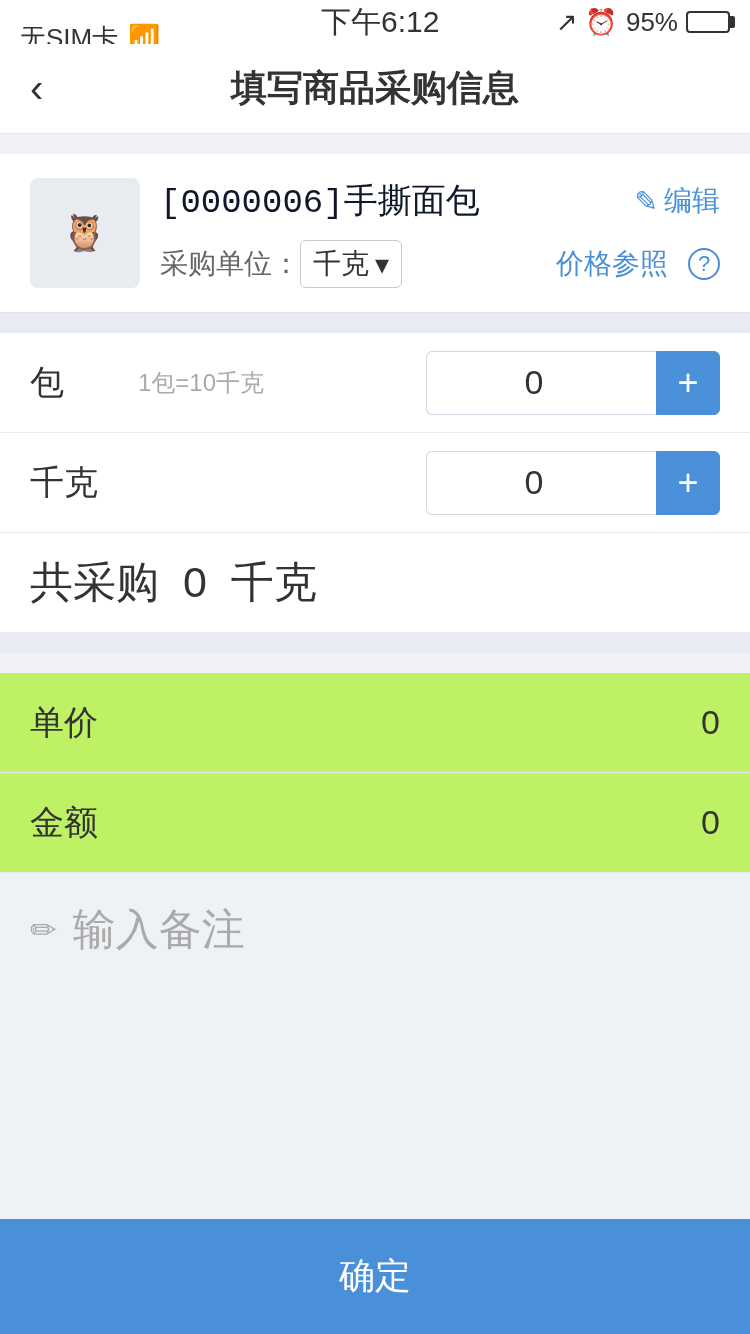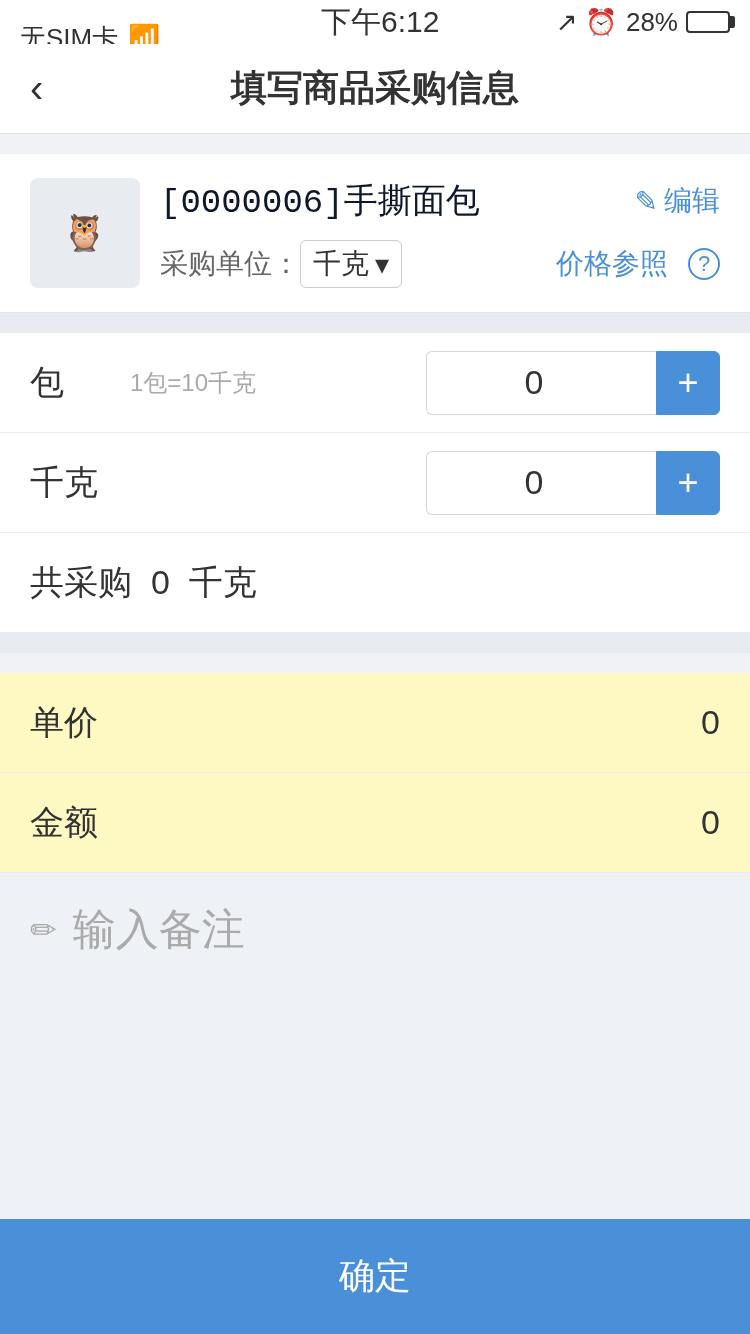--- a/index.html
+++ b/index.html
@@ -203,20 +203,21 @@
       border-bottom: 1px solid #e8ecf2;
     }
     .input-row-label {
       font-size: 34px;
       color: #333;
       min-width: 100px;
     }
     .input-row-sublabel {
       font-size: 24px;
       color: #aaa;
+      margin-left: 8px;
     }
     .input-row-right {
       margin-left: auto;
       display: flex;
       align-items: center;
       gap: 0;
     }
     .qty-input {
       width: 230px;
       height: 64px;
@@ -247,36 +248,36 @@
     .summary-row {
       display: flex;
       align-items: center;
       justify-content: space-between;
       padding: 0 30px;
       height: 100px;
       background: #fff;
       border-bottom: 1px solid #e8ecf2;
     }
     .summary-text {
-      font-size: 34px;
+      font-size: 43px;
       color: #333;
     }
     .summary-btn {
       border: 1px solid #333;
       border-radius: 6px;
       padding: 10px 28px;
       font-size: 30px;
       color: #333;
       background: #fff;
       cursor: pointer;
     }
 
     
     .info-section {
-      background: #fef9c3;
+      background: #bef264;
       margin-top: 20px;
     }
     .info-row {
       display: flex;
       align-items: center;
       justify-content: space-between;
       padding: 0 30px;
       height: 100px;
       border-bottom: 1px solid #e8ecf2;
     }
@@ -343,21 +344,21 @@
 
 <div class="status-bar">
   <div class="status-bar-left">
     <span>无SIM卡</span>
     <span class="wifi-icon">📶</span>
   </div>
   <div class="status-bar-center">下午6:12</div>
   <div class="status-bar-right">
     <span>↗</span>
     <span>⏰</span>
-    <span>28%</span>
+    <span>95%</span>
     <span class="battery-icon">
       <span class="battery-body"><span class="battery-fill"></span></span>
     </span>
   </div>
 </div>
 
 <div class="nav-bar">
   <span class="nav-back">‹</span>
   <span class="nav-title">填写商品采购信息</span>
 </div>

